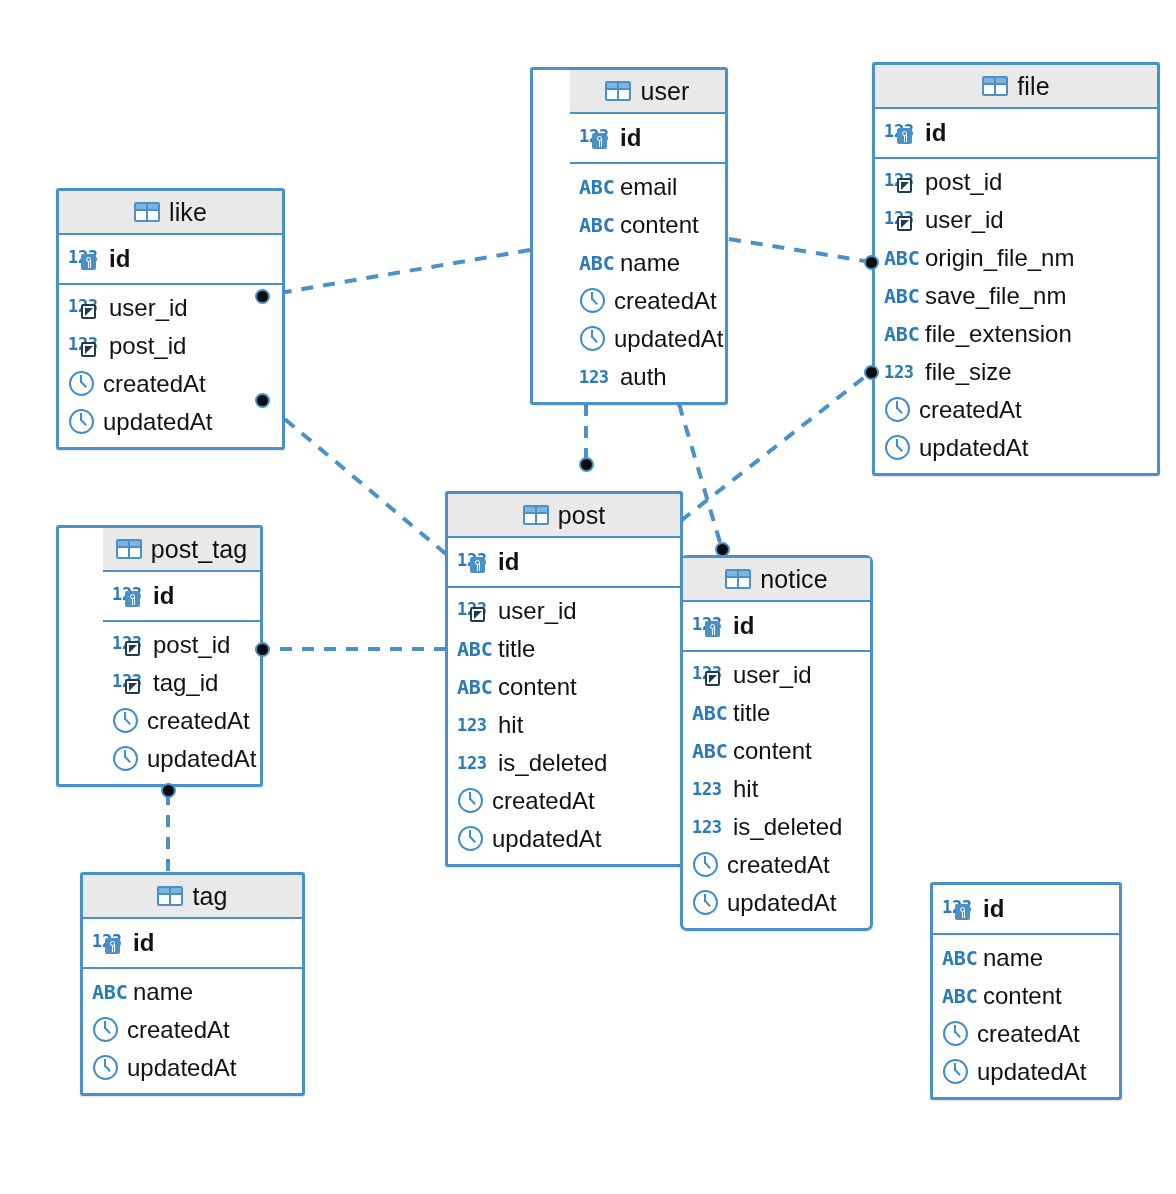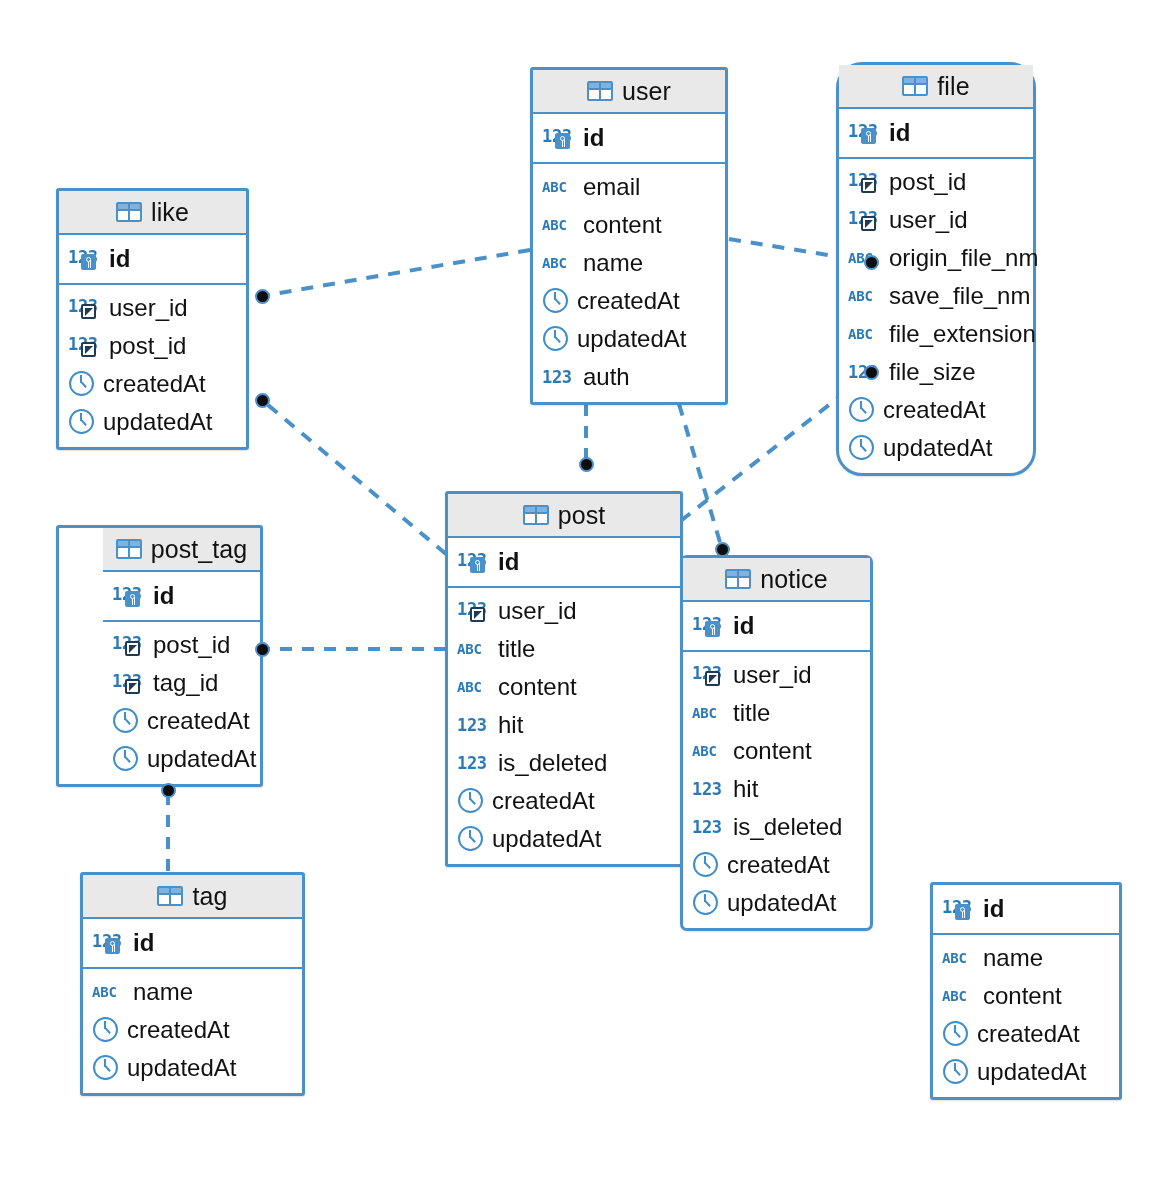--- a/index.html
+++ b/index.html
@@ -61,21 +61,21 @@
   
   .ic-num{
     width:34px;height:22px;font-family:"DejaVu Sans Mono","Liberation Mono",monospace;
     font-size:17px;font-weight:bold;color:#2b7ab8;letter-spacing:-.3px;
     line-height:22px;text-align:left;
   }
 
   
   .ic-abc{
     width:34px;height:22px;font-family:"DejaVu Sans Mono","Liberation Mono",monospace;
-    font-size:14px;font-weight:bold;color:#2b7ab8;letter-spacing:-.2px;
+    font-size:20px;font-weight:bold;color:#2b7ab8;letter-spacing:-.2px;
     line-height:22px;text-align:left;
   }
 
   
   .ic-pk{width:34px;height:24px;}
   .ic-pk .digits{
     position:absolute;left:0;top:0;
     font-family:"DejaVu Sans Mono","Liberation Mono",monospace;
     font-size:17px;font-weight:bold;color:#2b7ab8;letter-spacing:-.3px;line-height:20px;
   }
@@ -134,21 +134,21 @@
   <svg id="edges" viewBox="0 0 1176 1194" xmlns="http://www.w3.org/2000/svg">
       <path d="M 530 250 L 262 296" fill="none" stroke="#4a90c9" stroke-width="4" stroke-dasharray="12 10" stroke-linecap="butt"></path>
       <path d="M 729 239 L 871 262" fill="none" stroke="#4a90c9" stroke-width="4" stroke-dasharray="12 10" stroke-linecap="butt"></path>
       <path d="M 586 404 L 586 464" fill="none" stroke="#4a90c9" stroke-width="4" stroke-dasharray="12 10" stroke-linecap="butt"></path>
       <path d="M 679 404 L 722 549" fill="none" stroke="#4a90c9" stroke-width="4" stroke-dasharray="12 10" stroke-linecap="butt"></path>
       <path d="M 446 554 L 262 400" fill="none" stroke="#4a90c9" stroke-width="4" stroke-dasharray="12 10" stroke-linecap="butt"></path>
       <path d="M 446 649 L 262 649" fill="none" stroke="#4a90c9" stroke-width="4" stroke-dasharray="12 10" stroke-linecap="butt"></path>
       <path d="M 646 548 L 871 372" fill="none" stroke="#4a90c9" stroke-width="4" stroke-dasharray="12 10" stroke-linecap="butt"></path>
       <path d="M 168 871 L 168 790" fill="none" stroke="#4a90c9" stroke-width="4" stroke-dasharray="12 10" stroke-linecap="butt"></path>
     </svg>
-<div class="table-box" style="left: 530px; top: 67px; width: 198px;">
+<div class="table-box" style="left: 530px; top: 67px; width: 198px; padding-left: 37px;">
       <div class="tbl-header">
         <span class="ic ic-table">
           <span class="g"></span>
         </span>
         <span class="tbl-name">user</span>
       </div>
       <div class="pk-section">
         <div class="col-row">
           <span class="ic ic-pk">
             <span class="digits">123</span>
@@ -185,21 +185,21 @@
             <span class="h2"></span>
           </span>
           <span class="col-name">updatedAt</span>
         </div>
         <div class="col-row">
           <span class="ic ic-num">123</span>
           <span class="col-name">auth</span>
         </div>
       </div>
     </div>
-    <div class="table-box" style="left: 836px; top: 62px; width: 200px; border-radius: 26px;">
+    <div class="table-box" style="left: 872px; top: 62px; width: 288px;">
       <div class="tbl-header">
         <span class="ic ic-table">
           <span class="g"></span>
         </span>
         <span class="tbl-name">file</span>
       </div>
       <div class="pk-section">
         <div class="col-row">
           <span class="ic ic-pk">
             <span class="digits">123</span>
@@ -250,21 +250,21 @@
         <div class="col-row">
           <span class="ic ic-clock">
             <span class="face"></span>
             <span class="h1"></span>
             <span class="h2"></span>
           </span>
           <span class="col-name">updatedAt</span>
         </div>
       </div>
     </div>
-    <div class="table-box" style="left: 56px; top: 188px; width: 193px;">
+    <div class="table-box" style="left: 56px; top: 188px; width: 229px;">
       <div class="tbl-header">
         <span class="ic ic-table">
           <span class="g"></span>
         </span>
         <span class="tbl-name">like</span>
       </div>
       <div class="pk-section">
         <div class="col-row">
           <span class="ic ic-pk">
             <span class="digits">123</span>

